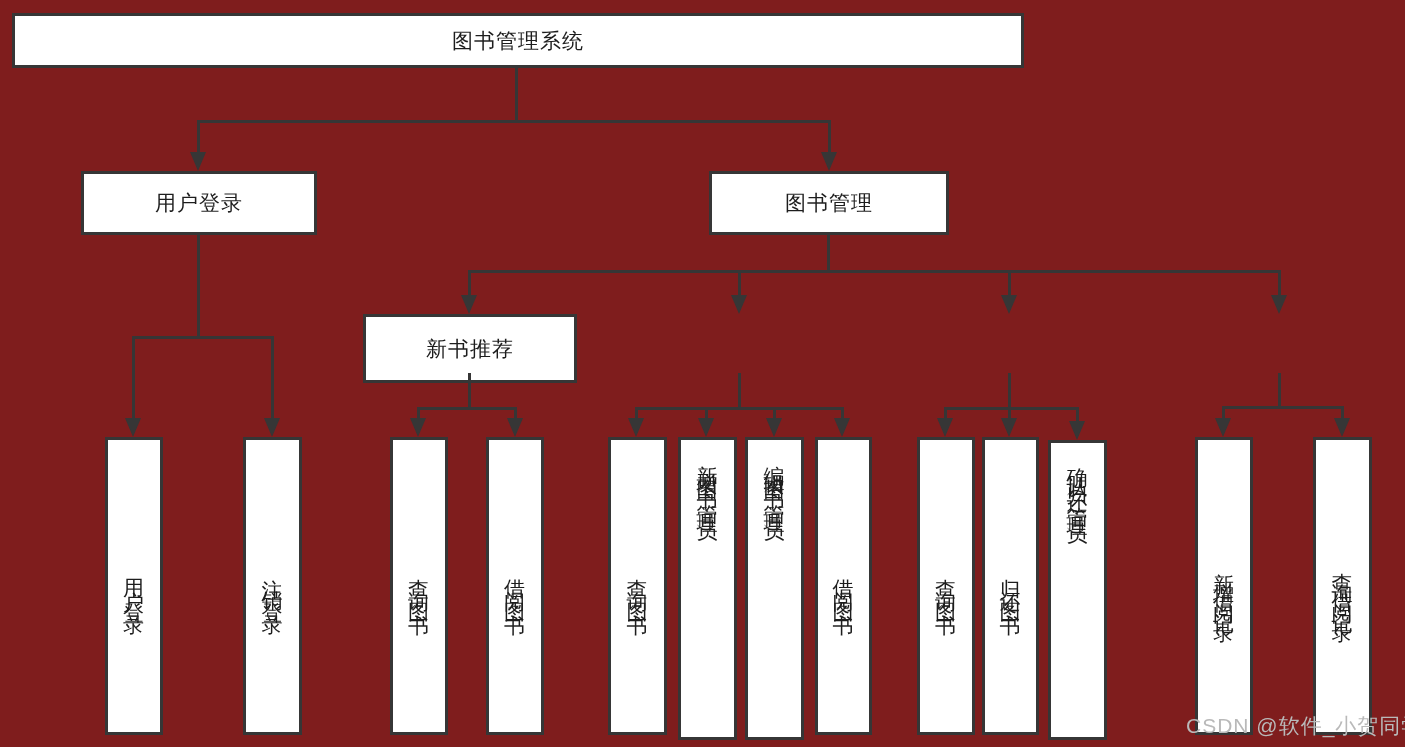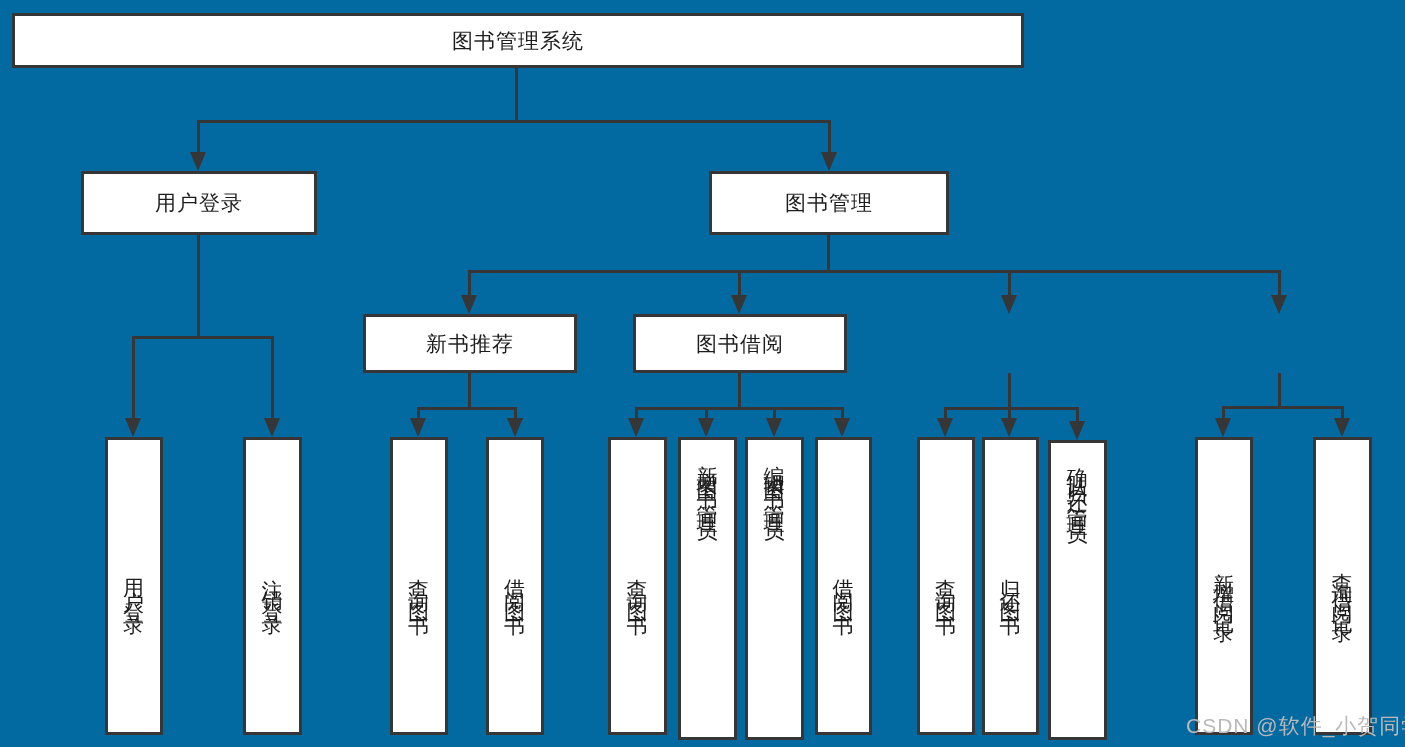--- a/index.html
+++ b/index.html
@@ -1,17 +1,17 @@
 <!DOCTYPE html>
 <html><head>
 <meta charset="utf-8">
 <style>
   html,body{margin:0;padding:0;background:#fff;}
   .canvas{
-    position:relative;width:1405px;height:747px;background:#0369a1;
+    position:relative;width:1405px;height:747px;background:#7f1d1d;
     font-family:"Liberation Sans",sans-serif;color:#1d1d1d;overflow:hidden;
   }
   .box{
     position:absolute;border:3px solid #363636;background:#fff;
     box-sizing:border-box;display:flex;align-items:center;justify-content:center;
   }
   .hlabel{font-size:21px;letter-spacing:1px;white-space:nowrap;}
   .vbox span{
     writing-mode:vertical-rl;text-orientation:mixed;
     font-size:21px;line-height:1;letter-spacing:12px;
@@ -64,25 +64,22 @@
   <div class="ln" style="left:468px;top:270px;width:813px;height:3px;"></div>
   <div class="ln" style="left:468px;top:270px;width:3px;height:27px;"></div>
   <div class="arr" style="left:461px;top:295px;"></div>
   <div class="ln" style="left:738px;top:270px;width:3px;height:27px;"></div>
   <div class="arr" style="left:731px;top:295px;"></div>
   <div class="ln" style="left:1008px;top:270px;width:3px;height:27px;"></div>
   <div class="arr" style="left:1001px;top:295px;"></div>
   <div class="ln" style="left:1278px;top:270px;width:3px;height:27px;"></div>
   <div class="arr" style="left:1271px;top:295px;"></div>
 
-  <div class="box" style="left:363px;top:314px;width:214px;height:59px;">
+  <div class="box" style="left:363px;top:314px;width:214px;height:69px;">
     <span class="hlabel">新书推荐</span>
-  </div>
-  <div class="box" style="left:633px;top:314px;width:214px;height:59px;">
-    <span class="hlabel">图书借阅</span>
   </div>
 
   <div class="ln" style="left:468px;top:373px;width:3px;height:34px;"></div>
   <div class="ln" style="left:417px;top:407px;width:100px;height:3px;"></div>
   <div class="ln" style="left:417px;top:407px;width:3px;height:13px;"></div>
   <div class="arr" style="left:410px;top:418px;"></div>
   <div class="ln" style="left:514px;top:407px;width:3px;height:13px;"></div>
   <div class="arr" style="left:507px;top:418px;"></div>
 
   <div class="ln" style="left:738px;top:373px;width:3px;height:34px;"></div>

